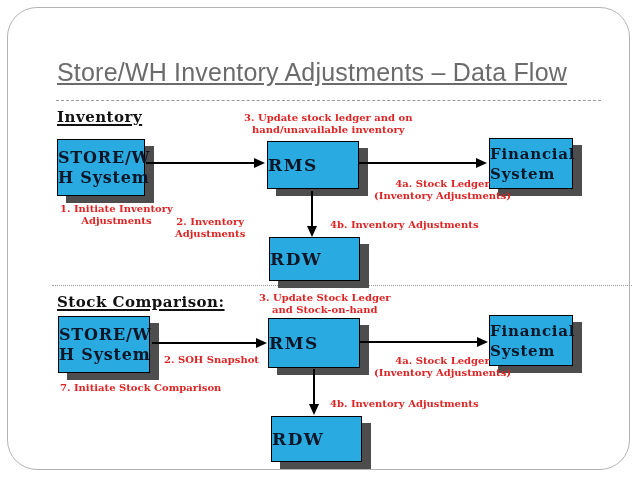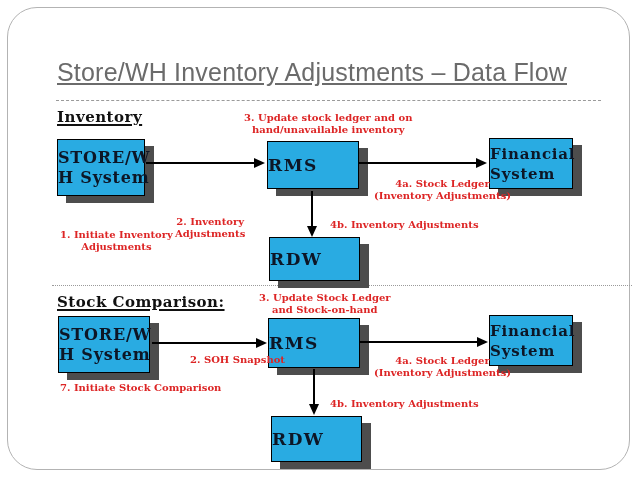--- a/index.html
+++ b/index.html
@@ -96,21 +96,21 @@
     <div>hand/unavailable inventory</div>
   </div>
   <div class="rlabel" style="left:175px;top:176px;margin-top:40px;">
     <div>2. Inventory</div>
     <div>Adjustments</div>
   </div>
   <div class="rlabel" style="left:374px;top:178px;">
     <div>4a. Stock Ledger</div>
     <div>(Inventory Adjustments)</div>
   </div>
-  <div class="rlabel" style="left:60px;top:203px;margin-top:26px;">
+  <div class="rlabel" style="left:60px;top:203px;">
     <div>1. Initiate Inventory</div>
     <div>Adjustments</div>
   </div>
   <div class="rlabel" style="left:330px;top:219px;">
     <div>4b. Inventory Adjustments</div>
   </div>
 
   <div class="section-divider"></div>
 
   <div class="sec-heading" style="left:57px;top:294px;">
@@ -142,21 +142,21 @@
     <span class="head"></span>
   </div>
   <div class="varrow" style="left:313px;top:369px;height:35px;">
     <span class="head"></span>
   </div>
 
   <div class="rlabel" style="left:259px;top:292px;">
     <div>3. Update Stock Ledger</div>
     <div>and Stock-on-hand</div>
   </div>
-  <div class="rlabel" style="left:164px;top:354px;margin-left:26px;">
+  <div class="rlabel" style="left:164px;top:354px;">
     <div>2. SOH Snapshot</div>
   </div>
   <div class="rlabel" style="left:374px;top:355px;">
     <div>4a. Stock Ledger</div>
     <div>(Inventory Adjustments)</div>
   </div>
   <div class="rlabel" style="left:60px;top:382px;">
     <div>7. Initiate Stock Comparison</div>
   </div>
   <div class="rlabel" style="left:330px;top:398px;">

